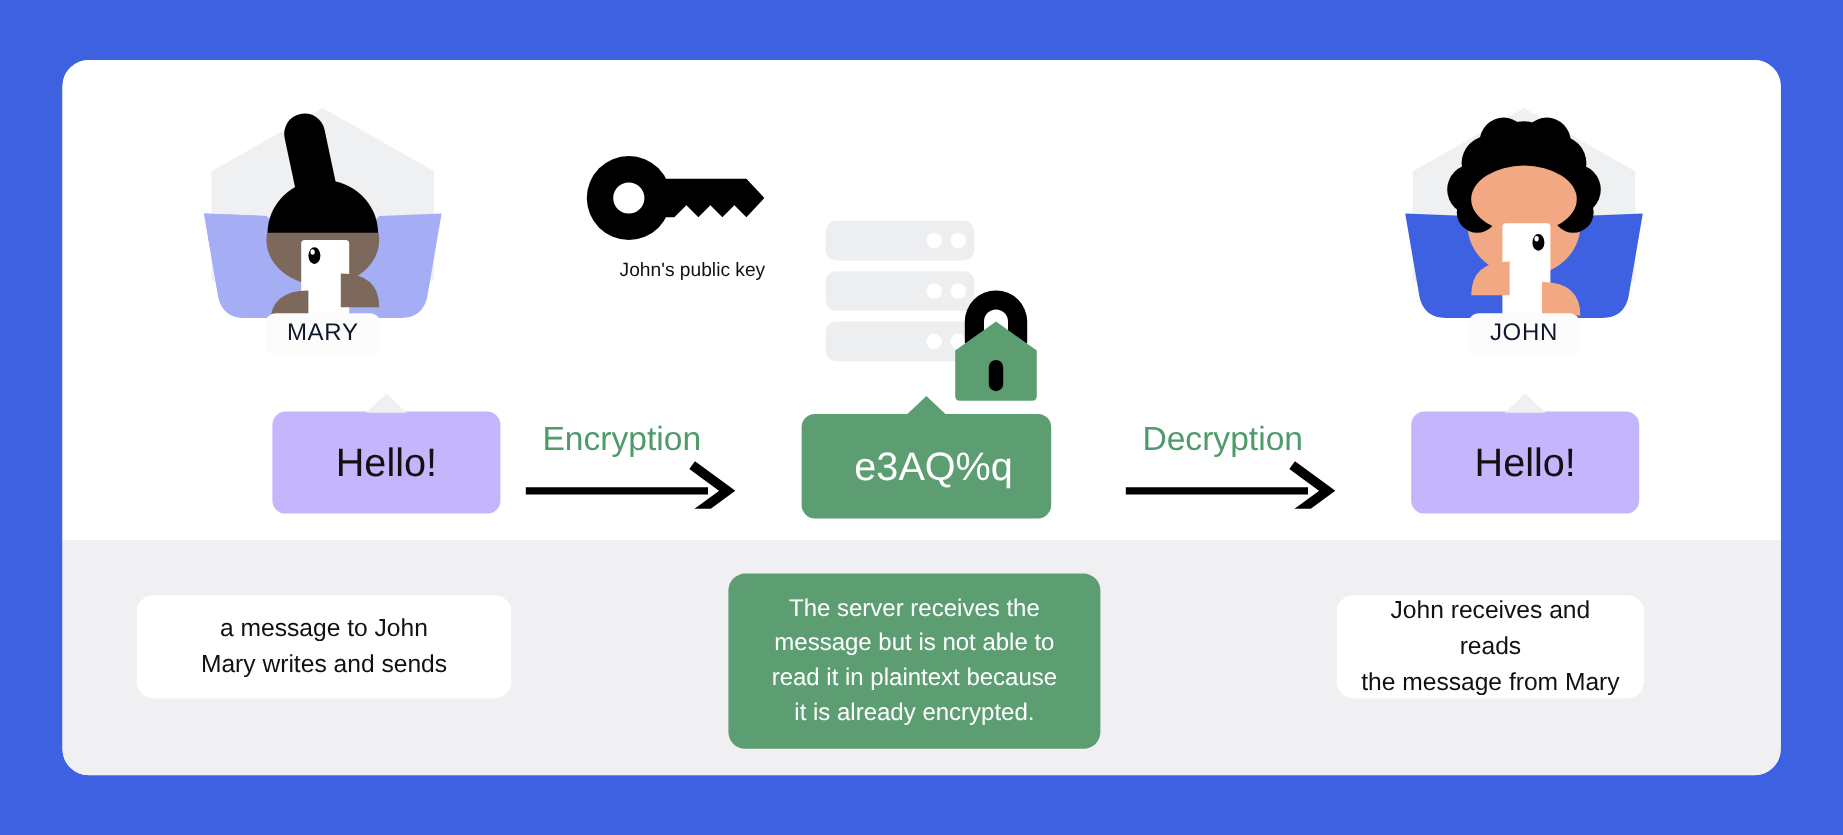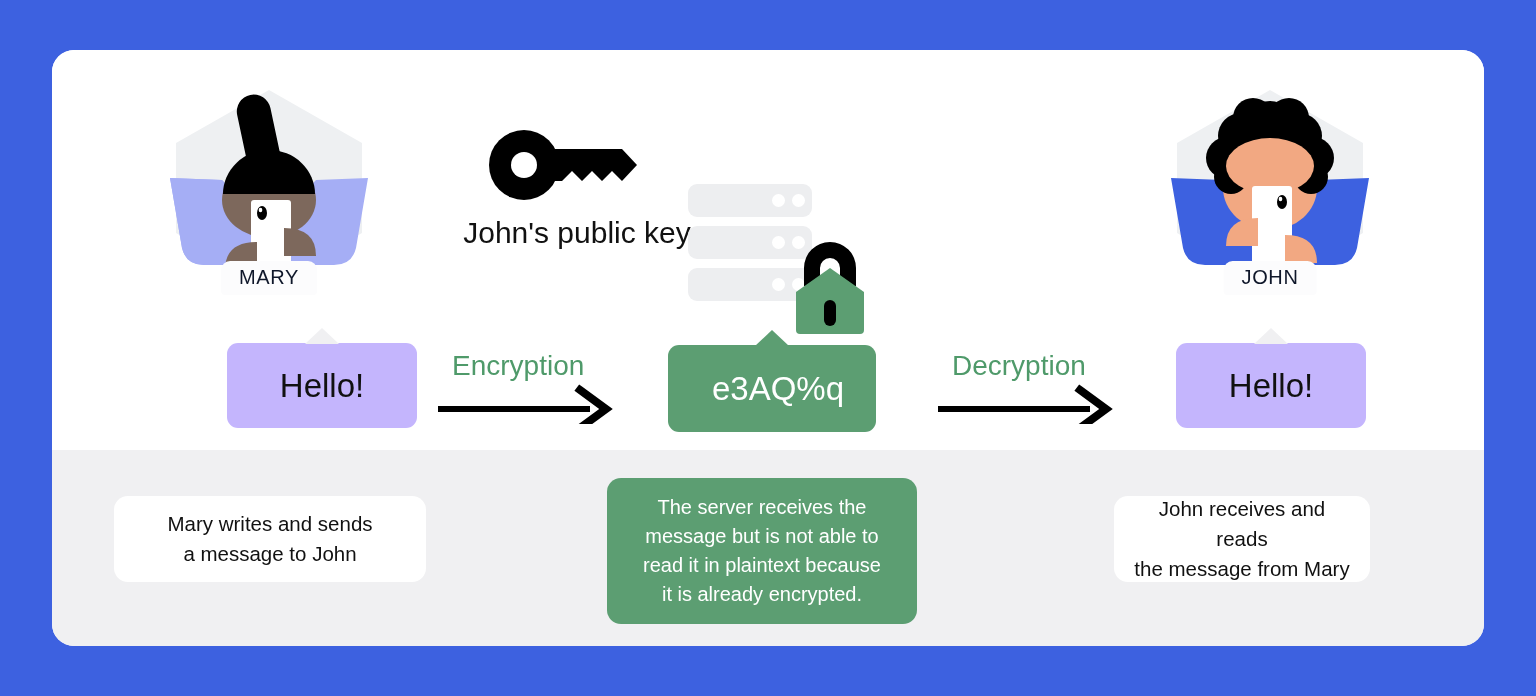--- a/index.html
+++ b/index.html
@@ -76,21 +76,21 @@
     border-left: 17px solid transparent;
     border-right: 17px solid transparent;
     border-bottom: 16px solid var(--tail);
   }
   .bubble.grey { background: #c4b5fd; --tail: #f0f0f2; color: #111; }
   .bubble.green { background: #5c9e72; --tail: #5c9e72; color: #ffffff; padding-left: 12px; }
 
   
   .key-group { position: absolute; text-align: center; }
   .key-label {
-    font-size: 30px; color: #111; font-weight: 400;
+    font-size: 16px; color: #111; font-weight: 400;
     margin-top: 10px; white-space: nowrap;
   }
 
   
   .arrow-group { position: absolute; }
   .arrow-label {
     position: absolute;
     left: 14px; top: 0;
     font-size: 28px;
     color: #4f9a6a;
@@ -247,22 +247,22 @@
     <div class="bubble grey" style="left:1124px; top:293px; width:190px; height:85px;">
       <span>Hello!</span>
     </div>
 
   </div>
 
   <div id="bottom-section">
 
     <div class="caption white" style="left:62px; top:46px; width:312px; height:86px;">
       <div>
+        <div>a message to John</div>
         <div>Mary writes and sends</div>
-        <div>a message to John</div>
       </div>
     </div>
 
     <div class="caption green" style="left:555px; top:28px; width:310px; height:146px; font-size:20px;">
       <div>
         <div>The server receives the</div>
         <div>message but is not able to</div>
         <div>read it in plaintext because</div>
         <div>it is already encrypted.</div>
       </div>

